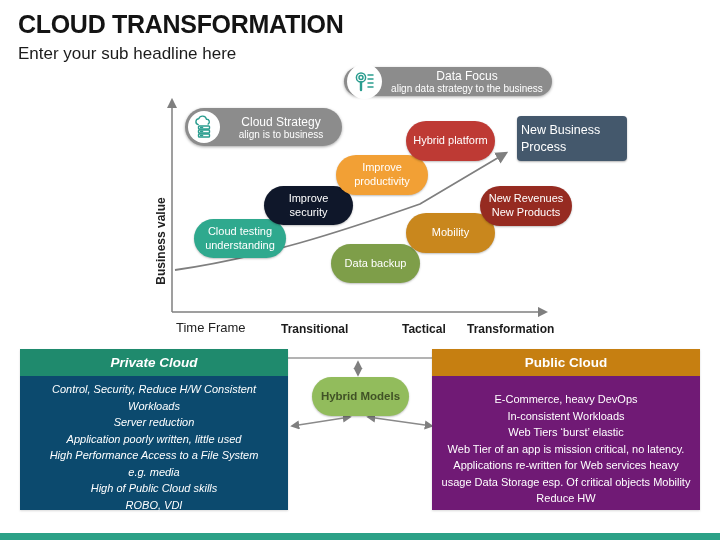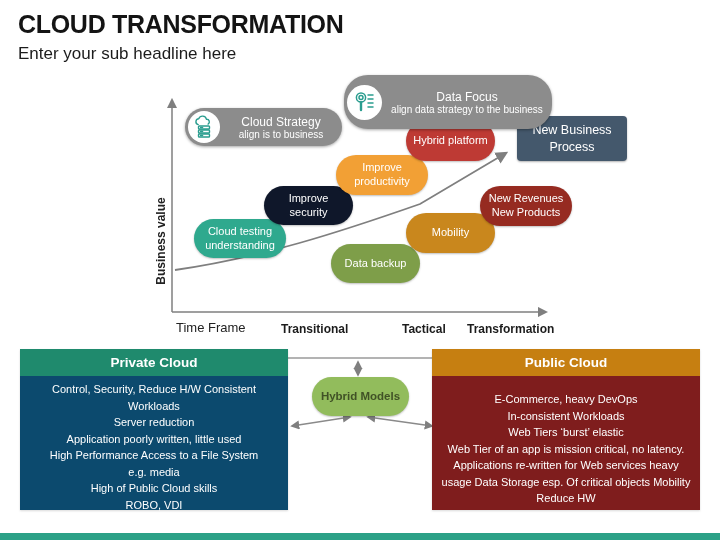--- a/index.html
+++ b/index.html
@@ -23,58 +23,58 @@
   .p-improve-security{left:264px;top:186px;width:89px;height:39px;background:#0f172a;}
   .p-data-backup{left:331px;top:244px;width:89px;height:39px;background:#7E9E49;}
   .p-improve-productivity{left:336px;top:155px;width:92px;height:40px;background:#F2A035;}
   .p-mobility{left:406px;top:213px;width:89px;height:40px;background:#C9871D;}
   .p-hybrid-platform{left:406px;top:121px;width:89px;height:40px;background:#BE3A34;}
   .p-new-revenues{left:480px;top:186px;width:92px;height:40px;background:#962B21;}
 
   .endbox{
     position:absolute;z-index:2;left:517px;top:116px;width:110px;height:45px;
     background:#44586C;color:#fff;border-radius:4px;display:flex;align-items:center;
-    justify-content:center;text-align:center;font-size:12.5px;line-height:1.35;
-    padding:2px 12px;box-sizing:border-box;box-shadow:0 1px 2px rgba(0,0,0,.3);
+    justify-content:center;text-align:left;font-size:12.5px;line-height:1.35;
+    padding:2px 4px;box-sizing:border-box;box-shadow:0 1px 2px rgba(0,0,0,.3);
   }
 
   .callout{
     position:absolute;z-index:3;background:#8C8C8C;border-radius:24px;
     display:flex;align-items:center;box-shadow:0 1px 3px rgba(0,0,0,.35);
     box-sizing:border-box;
   }
   .co-strategy{left:185px;top:108px;width:157px;height:38px;}
-  .co-focus{left:344px;top:67px;width:208px;height:54px;margin-top:8px;}
+  .co-focus{left:344px;top:67px;width:208px;height:29px;}
   .badge{background:#fff;border-radius:50%;flex:0 0 auto;display:flex;align-items:center;justify-content:center;margin-left:3px;}
   .co-strategy .badge{width:32px;height:32px;}
   .co-focus .badge{width:35px;height:35px;}
   .callout-text{flex:1;color:#fff;text-align:center;padding:0 6px;}
   .callout-title{font-size:12px;}
   .callout-sub{font-size:10px;}
 
   .axis-label-y{
     position:absolute;z-index:2;left:96px;top:234px;width:130px;text-align:center;
     transform:rotate(-90deg);font-size:12px;font-weight:700;color:#222;
   }
   .axis-label-x{position:absolute;z-index:2;font-size:13px;color:#222;}
   .lbl-timeframe{left:176px;top:320px;}
   .tick{position:absolute;z-index:2;font-size:12px;font-weight:700;color:#1c1c1c;}
   .t-transitional{left:281px;top:322px;}
   .t-tactical{left:386px;top:322px;margin-left:16px;}
   .t-transformation{left:467px;top:322px;}
 
   .cloudbox{position:absolute;z-index:2;width:268px;box-shadow:0 1px 2px rgba(0,0,0,.15);}
-  .cb-private{left:20px;top:349px;}
+  .cb-private{left:20px;top:349px;font-style:italic;}
   .cb-public{left:432px;top:349px;}
   .cloudbox .hdr{height:27px;display:flex;align-items:center;justify-content:center;color:#fff;font-weight:700;font-size:13.5px;}
   .cb-private .hdr{background:#1F8A6D;}
   .cb-public .hdr{background:#C67F11;}
   .cloudbox .body{height:134px;box-sizing:border-box;color:#fff;font-size:11px;text-align:center;line-height:1.5;padding:5px 8px;}
   .cb-private .body{background:#0c4a6e;}
-  .cb-public .body{background:#7f1d1d;padding-top:15px;}
+  .cb-public .body{background:#701a75;padding-top:15px;}
 
   .hybrid-pill{
     position:absolute;z-index:3;left:312px;top:377px;width:97px;height:39px;
     background:#92BC5C;border-radius:20px;display:flex;align-items:center;justify-content:center;
     text-align:center;color:#405226;font-weight:700;font-size:11.5px;line-height:1.25;
     box-shadow:0 1px 2px rgba(0,0,0,.25);
   }
 
   .bottom-strip{position:absolute;z-index:2;left:0;top:533px;width:720px;height:7px;background:#2CA187;}
 </style>

